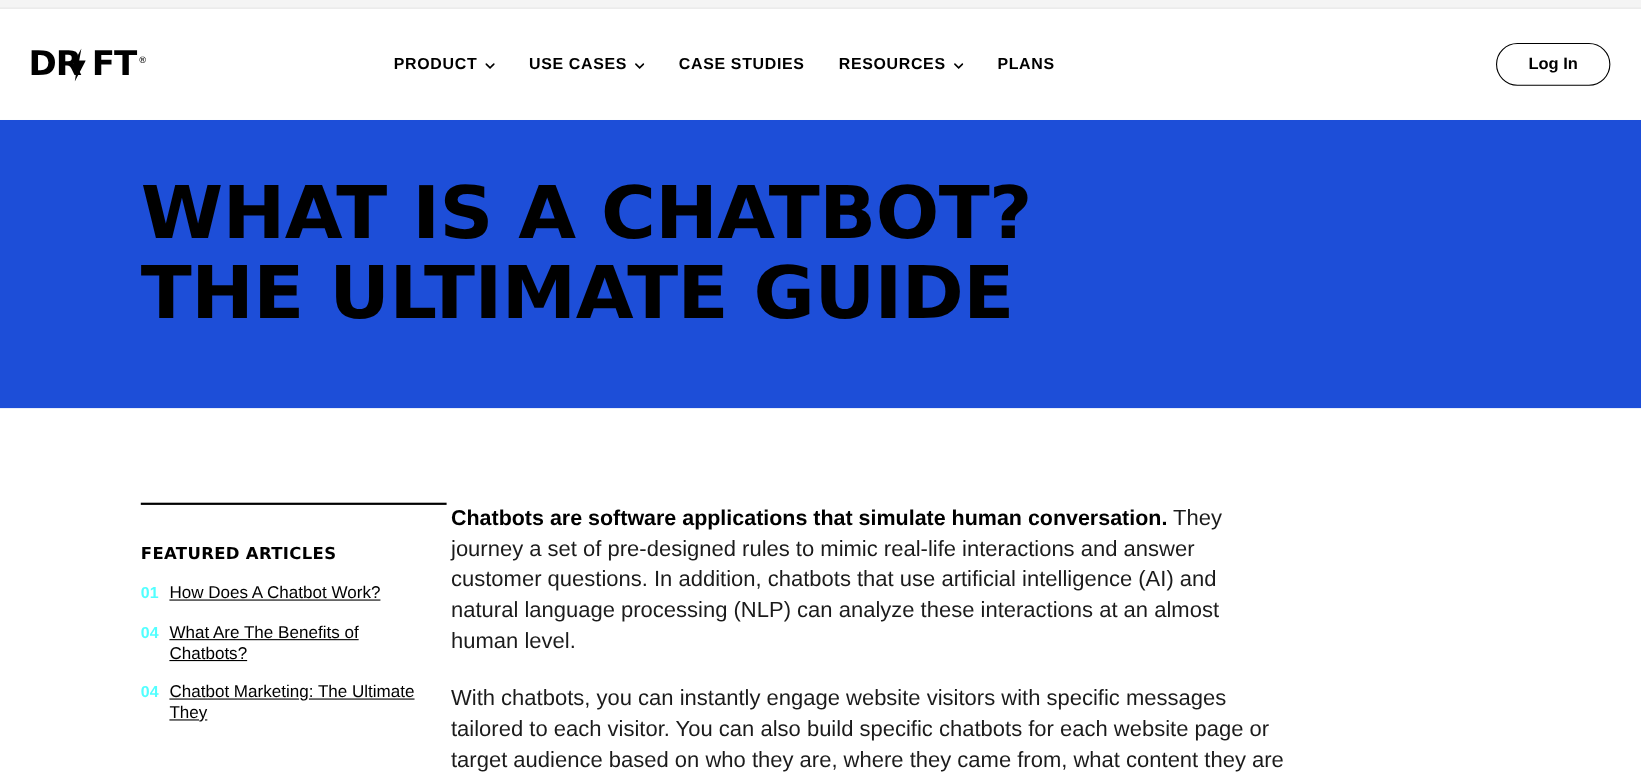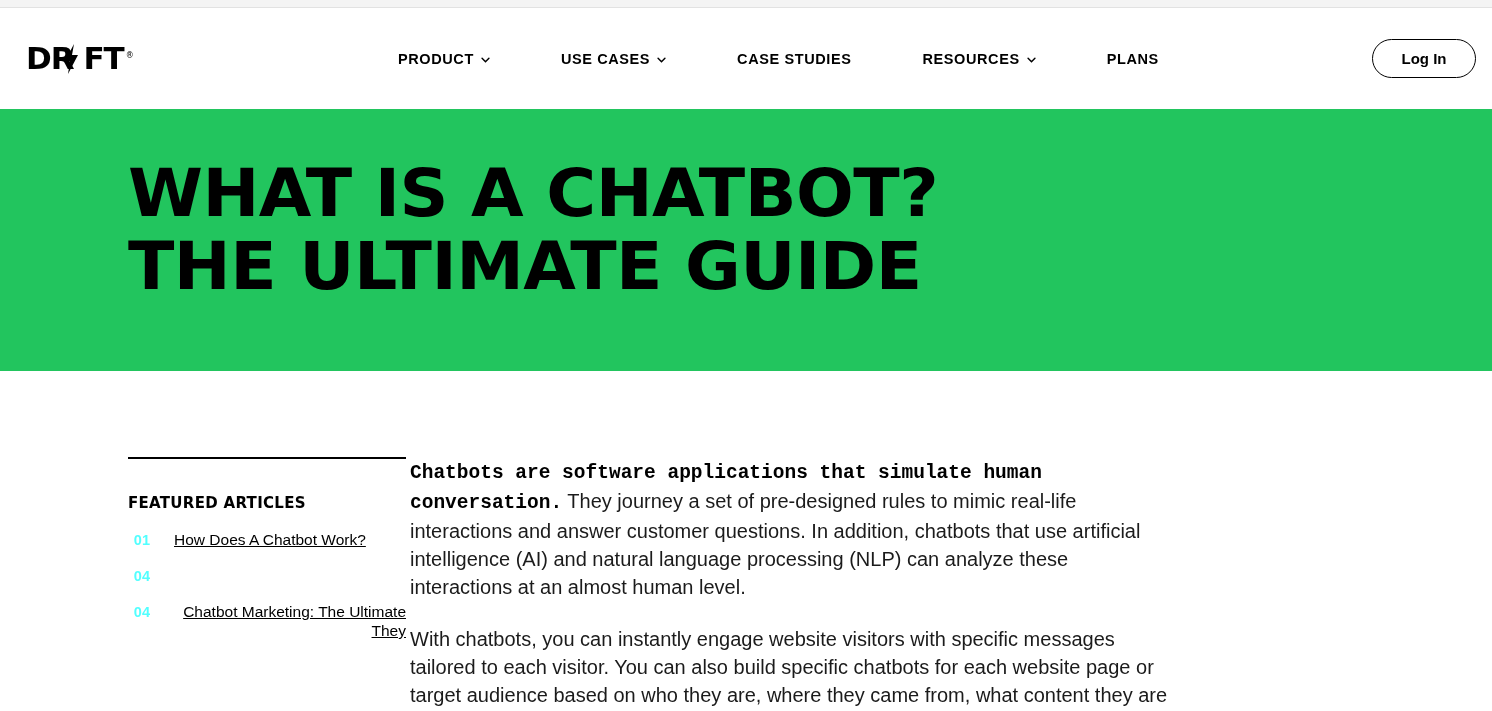--- a/index.html
+++ b/index.html
@@ -20,21 +20,21 @@
     border-bottom: 1px solid #e2e2e2;
   }
 
   
   .nav {
     height: 101px;
     width: 100%;
     background: #ffffff;
     display: flex;
     align-items: center;
-    padding: 0 16px 0 26px;
+    padding: 0 28px 0 26px;
     position: relative;
   }
 
   .logo {
     display: flex;
     align-items: flex-start;
     width: 160px;
     flex: none;
   }
   .logo-text {
@@ -70,21 +70,20 @@
     display: flex;
     align-items: center;
     gap: 7px;
     font-size: 14.5px;
     font-weight: bold;
     letter-spacing: 0.6px;
     color: #000;
     cursor: pointer;
     text-transform: uppercase;
     white-space: nowrap;
-    margin-left: 40px;
   }
   .chev {
     width: 9px;
     height: 6px;
     display: inline-block;
     position: relative;
     top: 1px;
   }
 
   .nav-right {
@@ -113,21 +112,21 @@
   .btn-chat {
     width: 132px;
     height: 38px;
     border: none;
     background: #52ffff;
     color: #000;
   }
 
   
   .hero {
-    background: #22c55e;
+    background: #1d4ed8;
     height: 262px;
     padding: 48px 0 0 128px;
   }
   .hero h1 {
     font-family: "DejaVu Sans", sans-serif;
     font-weight: bold;
     font-size: 66px;
     line-height: 73px;
     letter-spacing: -0.5px;
     text-transform: uppercase;
@@ -155,25 +154,24 @@
   .sidebar-title {
     font-family: "DejaVu Sans", sans-serif;
     font-size: 15px;
     font-weight: bold;
     letter-spacing: 0.3px;
     text-transform: uppercase;
     margin-bottom: 18px;
   }
   .article {
     display: flex;
-    gap: 24px;
+    gap: 4px;
     margin-bottom: 16px;
     line-height: 19px;
     cursor: pointer;
-    text-align: right;
   }
   .article-num {
     color: #52ffff;
     font-weight: bold;
     font-size: 14.5px;
     width: 22px;
     flex: none;
     padding-top: 1px;
   }
   .article-label {
@@ -187,21 +185,21 @@
     width: 790px;
     padding-right: 30px;
   }
   .main p {
     font-size: 20px;
     line-height: 28px;
     color: #1b1b1b;
     margin-bottom: 24px;
   }
   .main p b {
-    font-family: Liberation Mono, monospace;
+    font-family: Liberation Sans, sans-serif;
     font-weight: bold;
     color: #000;
     font-size: 19.5px;
   }
 </style>
 </head>
 <body>
 
 <div class="top-strip"></div>
 
@@ -268,20 +266,21 @@
     <div class="sidebar-rule"></div>
     <div class="sidebar-title">FEATURED ARTICLES</div>
 
     <div class="article">
       <span class="article-num">01</span>
       <span class="article-label">How Does A Chatbot Work?</span>
     </div>
 
     <div class="article">
       <span class="article-num">04</span>
+      <span class="article-label">What Are The Benefits of Chatbots?</span>
     </div>
 
 
     <div class="article">
       <span class="article-num">04</span>
       <span class="article-label">Chatbot Marketing: The Ultimate They</span>
     </div>
   </div>
 
   <div class="main">

